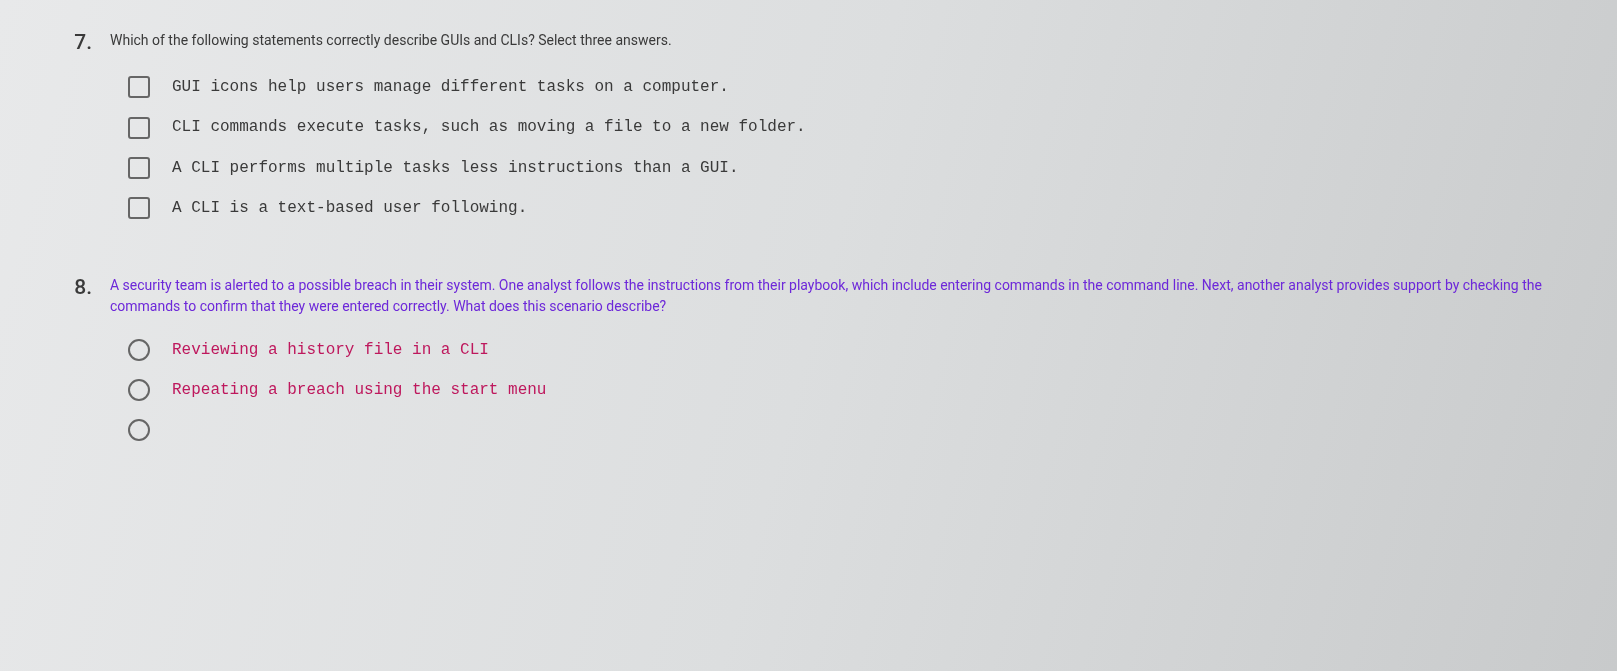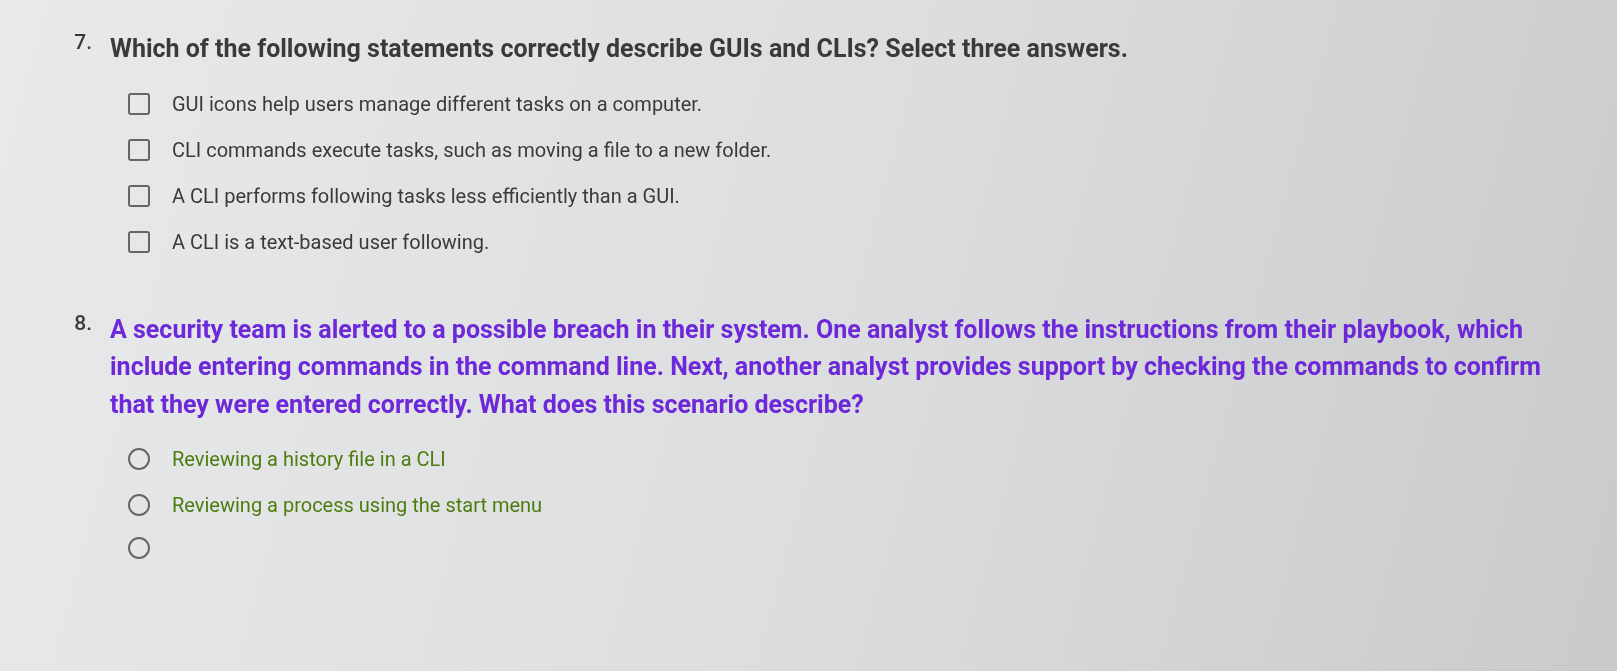--- a/index.html
+++ b/index.html
@@ -24,22 +24,22 @@
     }
     .question-number {
       font-size: 21px;
       font-weight: 500;
       color: #3a3a3a;
       min-width: 50px;
       text-align: right;
       padding-right: 18px;
     }
     .question-text {
-      font-size: 25px;
-      font-weight: 700;
+      font-size: 14px;
+      font-weight: 400;
       color: #3a3a3a;
       line-height: 1.5;
     }
     .options {
       margin-left: 68px;
     }
     .option {
       display: flex;
       align-items: center;
       margin-bottom: 18px;
@@ -58,29 +58,30 @@
       width: 22px;
       height: 22px;
       border: 2px solid #666;
       border-radius: 50%;
       background: transparent;
       margin-right: 22px;
       flex-shrink: 0;
       cursor: pointer;
     }
     .option-label {
-      font-size: 20px;
+      font-size: 16px;
       color: #3a3a3a;
       line-height: 1.4;
+      font-family: Liberation Mono, monospace;
     }
     .q8 .question-text {
       color: #6d28d9;
     }
     .q8 .option-label {
-      color: #4d7c0f;
+      color: #be185d;
     }
   </style>
 </head>
 <body>
 
 <div class="question">
   <div class="question-header">
     <div class="question-number">7.</div>
     <div class="question-text">Which of the following statements correctly describe GUIs and CLIs? Select three answers.</div>
   </div>
@@ -88,40 +89,40 @@
     <div class="option">
       <div class="checkbox"></div>
       <div class="option-label">GUI icons help users manage different tasks on a computer.</div>
     </div>
     <div class="option">
       <div class="checkbox"></div>
       <div class="option-label">CLI commands execute tasks, such as moving a file to a new folder.</div>
     </div>
     <div class="option">
       <div class="checkbox"></div>
-      <div class="option-label">A CLI performs following tasks less efficiently than a GUI.</div>
+      <div class="option-label">A CLI performs multiple tasks less instructions than a GUI.</div>
     </div>
     <div class="option">
       <div class="checkbox"></div>
       <div class="option-label">A CLI is a text-based user following.</div>
     </div>
   </div>
 </div>
 
 <div class="question q8">
   <div class="question-header">
     <div class="question-number">8.</div>
     <div class="question-text">A security team is alerted to a possible breach in their system. One analyst follows the instructions from their playbook, which include entering commands in the command line. Next, another analyst provides support by checking the commands to confirm that they were entered correctly. What does this scenario describe?</div>
   </div>
   <div class="options">
     <div class="option">
       <div class="radio"></div>
       <div class="option-label">Reviewing a history file in a CLI</div>
     </div>
     <div class="option">
       <div class="radio"></div>
-      <div class="option-label">Reviewing a process using the start menu</div>
+      <div class="option-label">Repeating a breach using the start menu</div>
     </div>
     <div class="option">
       <div class="radio"></div>
     </div>
   </div>
 </div>
 
 </body></html>

